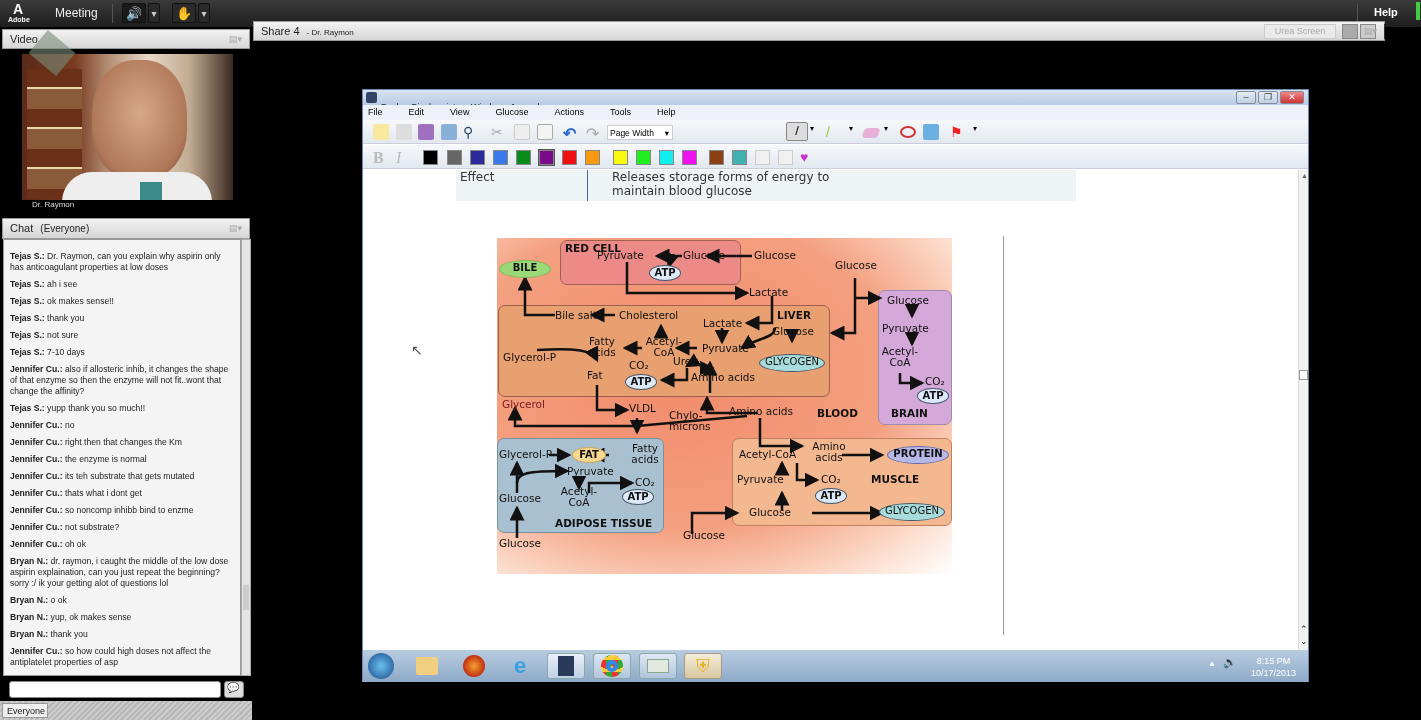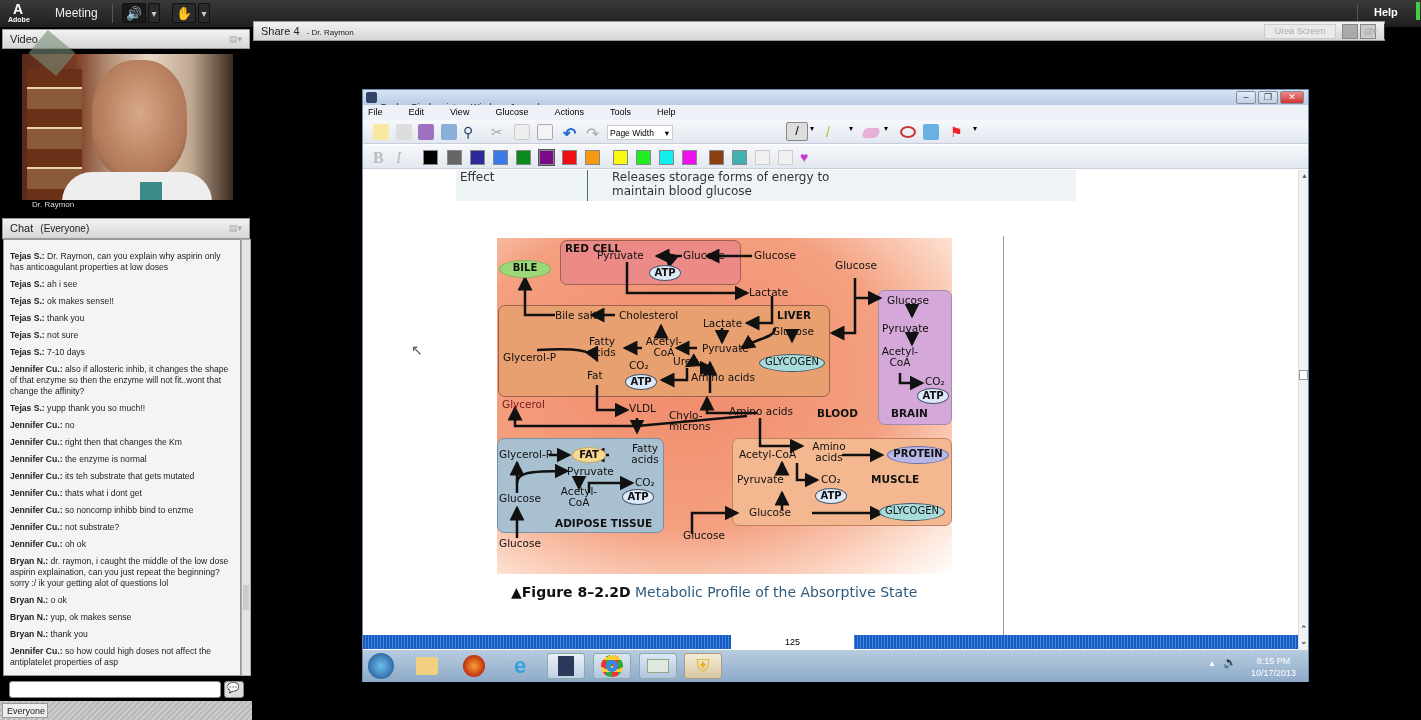--- a/index.html
+++ b/index.html
@@ -328,39 +328,32 @@
       <div class="oval" style="left:390px;top:208px;width:62px;height:18px;background:#b8b8e8;border-color:#6a6aa8">PROTEIN</div>
       <div class="lbl" style="left:240px;top:236px">Pyruvate</div>
       <div class="lbl" style="left:324px;top:236px">CO₂</div>
       <div class="lbl b" style="left:374px;top:236px">MUSCLE</div>
       <div class="oval" style="left:318px;top:250px;width:32px;height:16px;background:#dde8f8">ATP</div>
       <div class="lbl" style="left:252px;top:269px">Glucose</div>
       <div class="oval" style="left:382px;top:265px;width:66px;height:18px;background:#a8dcdc;font-weight:normal">GLYCOGEN</div>
       <div class="lbl" style="left:186px;top:292px">Glucose</div>
     </div>
 
-    <div class="caption">
-      <b>▲</b><b>Figure  8–2.2D</b>
-      <span>Metabolic Profile of the Absorptive State</span>
-    </div>
 
     <div style="position:absolute;left:48px;top:172px;font-size:14px;color:#555">↖</div>
 
   </div>
 
   <div class="vscroll">
     <span style="position:absolute;left:2px;top:2px;font-size:7px;color:#666">▲</span>
     <div style="position:absolute;left:0;top:200px;width:9px;height:10px;background:#fff;border:1px solid #999"></div>
     <span style="position:absolute;left:1px;top:454px;font-size:9px">⌃</span>
     <span style="position:absolute;left:1px;top:466px;font-size:9px">⌄</span>
   </div>
 
-  <div class="pagebar">
-    <div class="pagebar-mid">125</div>
-  </div>
 
   <div class="taskbar">
     <div class="tbi" style="left:2px;width:32px">
         <div style="width:26px;height:26px;border-radius:50%;background:radial-gradient(circle,#6ac0f0,#1a4a8a)"></div>
       </div>
     <div class="tbi" style="left:45px">
         <div style="width:22px;height:18px;background:#f0d080;border-radius:2px"></div>
       </div>
     <div class="tbi" style="left:92px">
         <div style="width:22px;height:22px;border-radius:50%;background:radial-gradient(circle,#f8a030,#c03010 70%,#2a4aa0)"></div>

